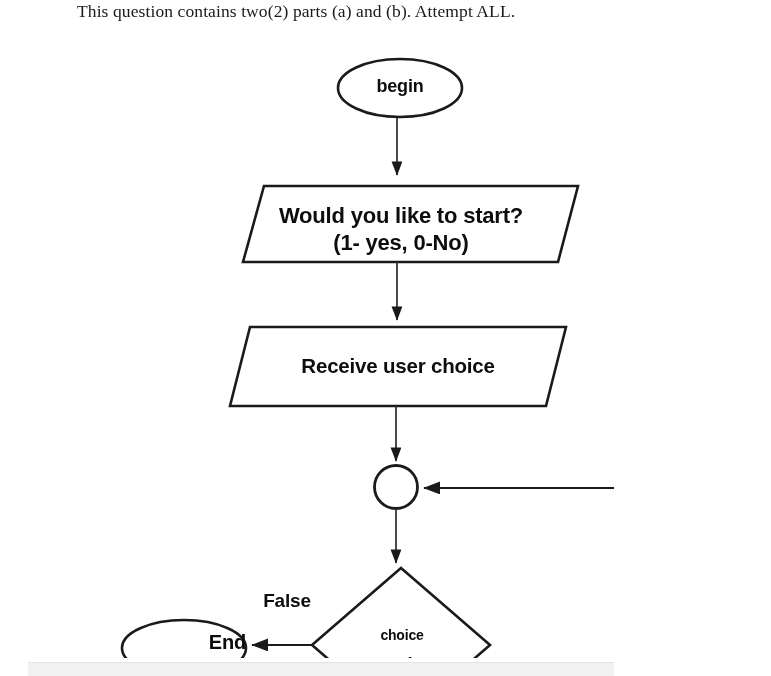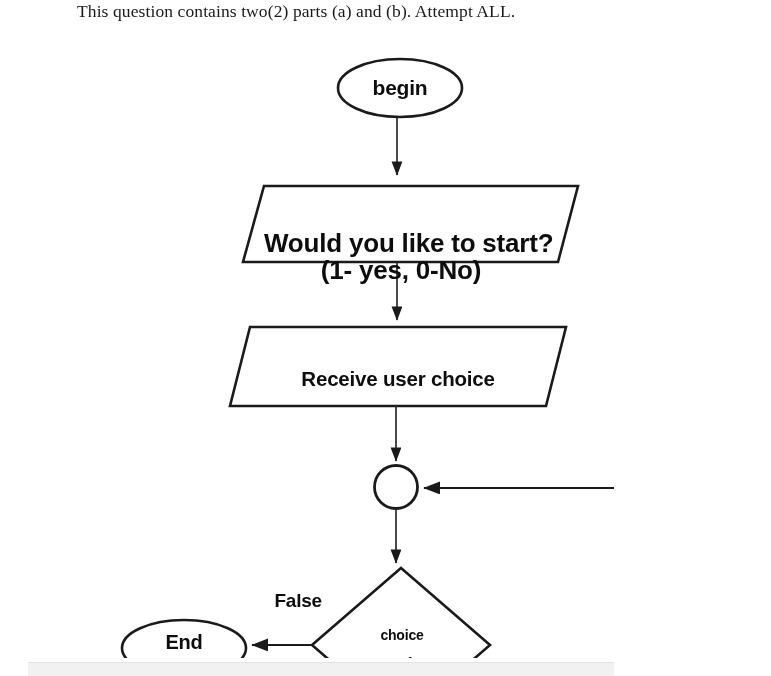--- a/index.html
+++ b/index.html
@@ -41,42 +41,42 @@
     position: absolute;
     font-family: "Liberation Sans", sans-serif;
     color: #0d0d0d;
     text-align: center;
     white-space: pre;
     font-weight: 600;
     letter-spacing: -0.2px;
   }
   #label-begin {
     left: 338px; top: 76px; width: 124px;
-    font-size: 21px;
+    font-size: 18px;
   }
   #label-input-1 {
     left: 264px; top: 202px; width: 274px;
-    font-size: 26px; line-height: 27px; margin-top: 28px;
+    font-size: 22px; line-height: 27px;
   }
   #label-input-2 {
     left: 250px; top: 354px; width: 296px;
     font-size: 20.5px;
-    margin-top: 13px;
   }
   #label-decision {
     left: 334px; top: 622px; width: 136px;
     font-size: 14px; line-height: 27px;
   }
   #label-end {
     left: 122px; top: 631px; width: 124px;
     font-size: 20px;
+    text-align: right;
   }
   #label-false {
     left: 252px; top: 590px; width: 70px;
-    font-size: 19px; text-align: right;
+    font-size: 19px; text-align: center;
   }
 
   
   #page-bottom-gap {
     position: absolute;
     left: 0; top: 658px;
     width: 771px; height: 4px;
     background: #ffffff;
   }
   #page-bottom-bar {

